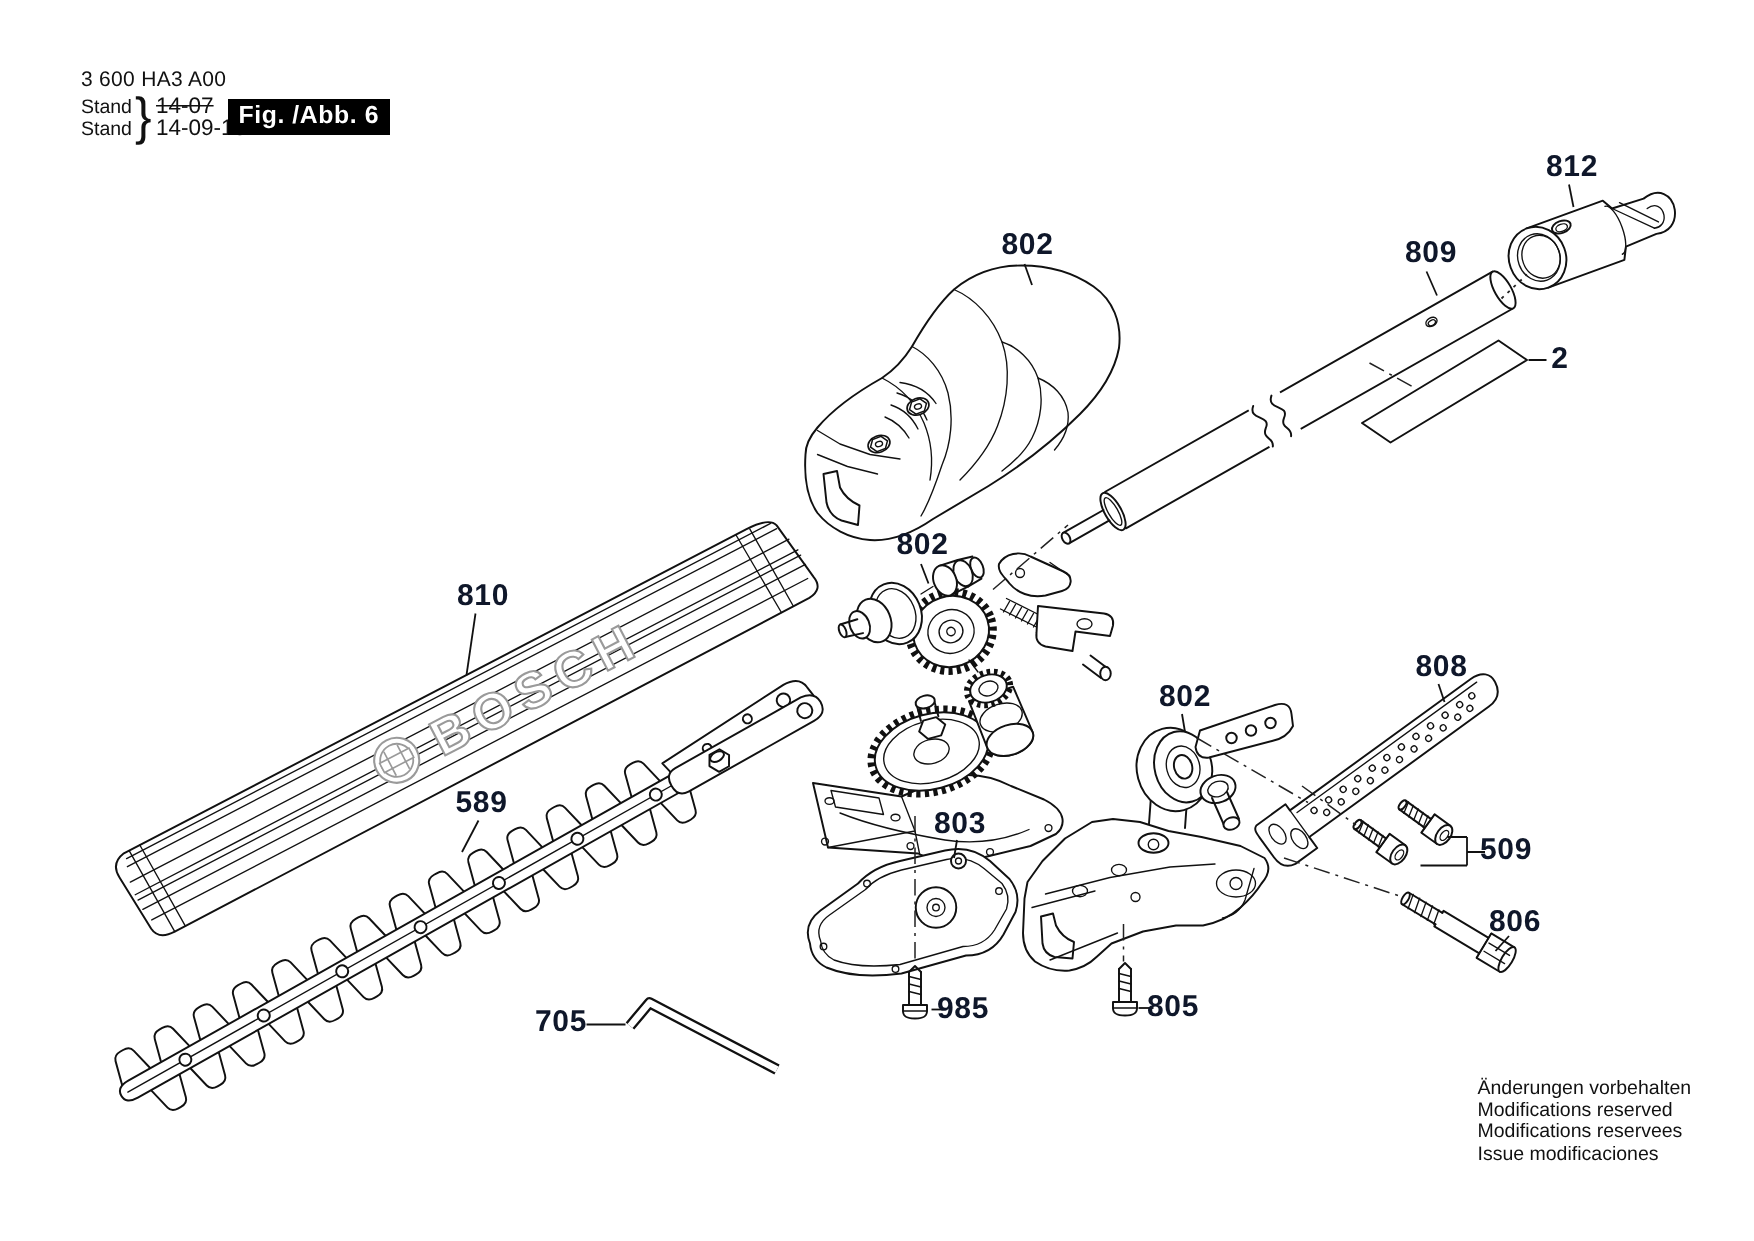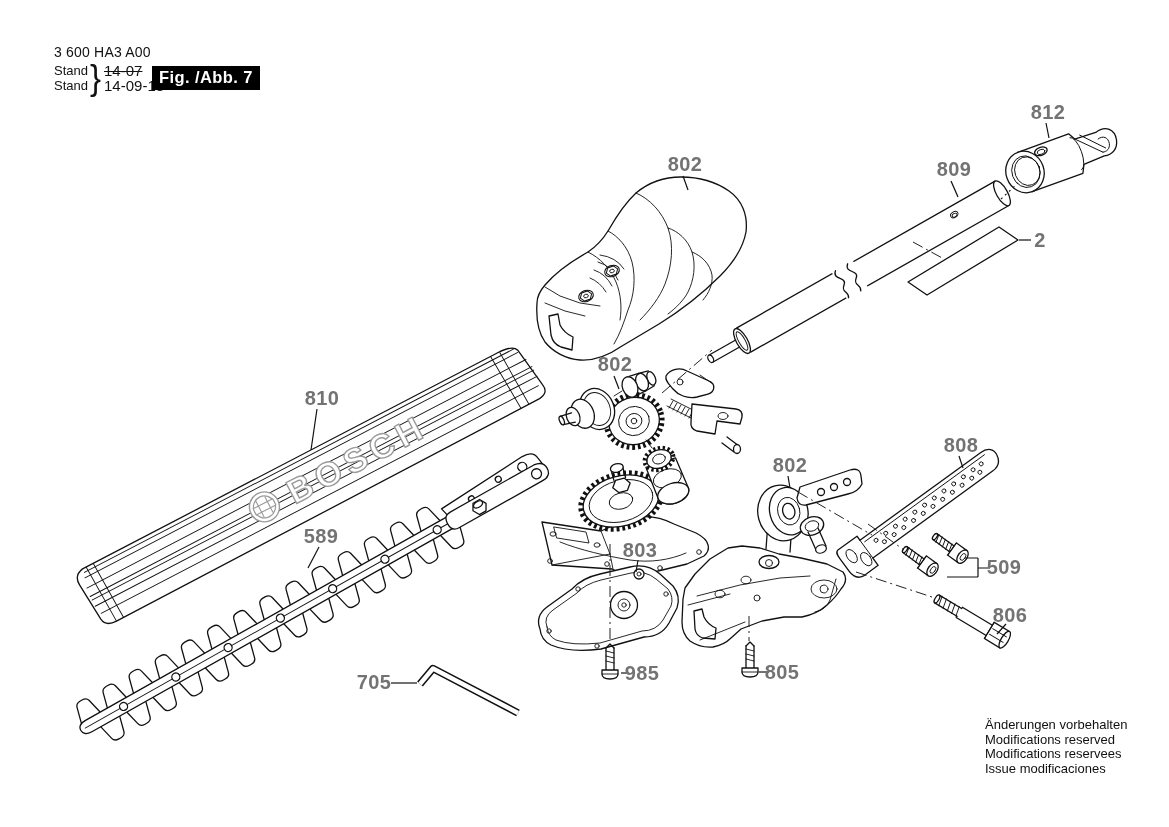--- a/index.html
+++ b/index.html
@@ -12,21 +12,21 @@
   .hdr-rev{position:absolute;left:54px;top:63px;display:flex;align-items:center}
   .rev-labels div{font-size:13px;line-height:15px}
   .rev-brace{font-size:33px;font-weight:400;margin:0 3px 0 2px;transform:scaleY(1.05);line-height:30px}
   .rev-dates div{font-size:15px;line-height:15px}
   .strike{text-decoration:line-through}
   .fig-badge{position:absolute;left:152px;top:66px;background:#000;color:#fff;
              font-size:16.5px;font-weight:bold;padding:2px 7px 3px 7px;letter-spacing:.4px}
 
   
   .callout{position:absolute;transform:translate(-50%,-50%);font-weight:bold;font-size:20px;
-           color:#737373;white-space:nowrap;letter-spacing:.4px}
+           color:#0f172a;white-space:nowrap;letter-spacing:.4px}
 
   
   .footer{position:absolute;left:985px;top:718px;font-size:13px;line-height:14.5px}
 
   
   .ln{fill:none;stroke:#111;stroke-width:1.3;stroke-linejoin:round;stroke-linecap:round}
   .fw{fill:#fff;stroke:#111;stroke-width:1.3;stroke-linejoin:round}
   .thin{stroke-width:.9}
   .axis{fill:none;stroke:#222;stroke-width:1;stroke-dasharray:11 4 2 4}
   .dots{fill:none;stroke:#222;stroke-width:1.2;stroke-dasharray:2 3.5}
@@ -45,21 +45,21 @@
     <div class="rev-labels">
       <div>Stand</div>
       <div>Stand</div>
     </div>
     <div class="rev-brace">}</div>
     <div class="rev-dates">
       <div class="strike">14-07</div>
       <div>14-09-18</div>
     </div>
   </div>
-  <div class="fig-badge">Fig. /Abb. 7</div>
+  <div class="fig-badge">Fig. /Abb. 6</div>
 
   <svg width="1169" height="827" viewBox="0 0 1169 827">
     <defs>
       <g id="tooth-pair">
         <path d="M1,-6 L5,-22 Q6,-26 11,-26 L13,-26 Q18,-26 19,-22 L23,-6 Z"></path>
         <path d="M16,6 L20,22 Q21,26 26,26 L28,26 Q33,26 34,22 L38,6 Z"></path>
       </g>
       <g id="hexscrew">
         <ellipse cx="0" cy="0" rx="7.5" ry="5.5" fill="#fff" stroke="#111" stroke-width="1.1"></ellipse>
         <path d="M6,0 L3,4.3 L-3,4.3 L-6,0 L-3,-4.3 L3,-4.3 Z" fill="#fff" stroke="#111" stroke-width="1"></path>

